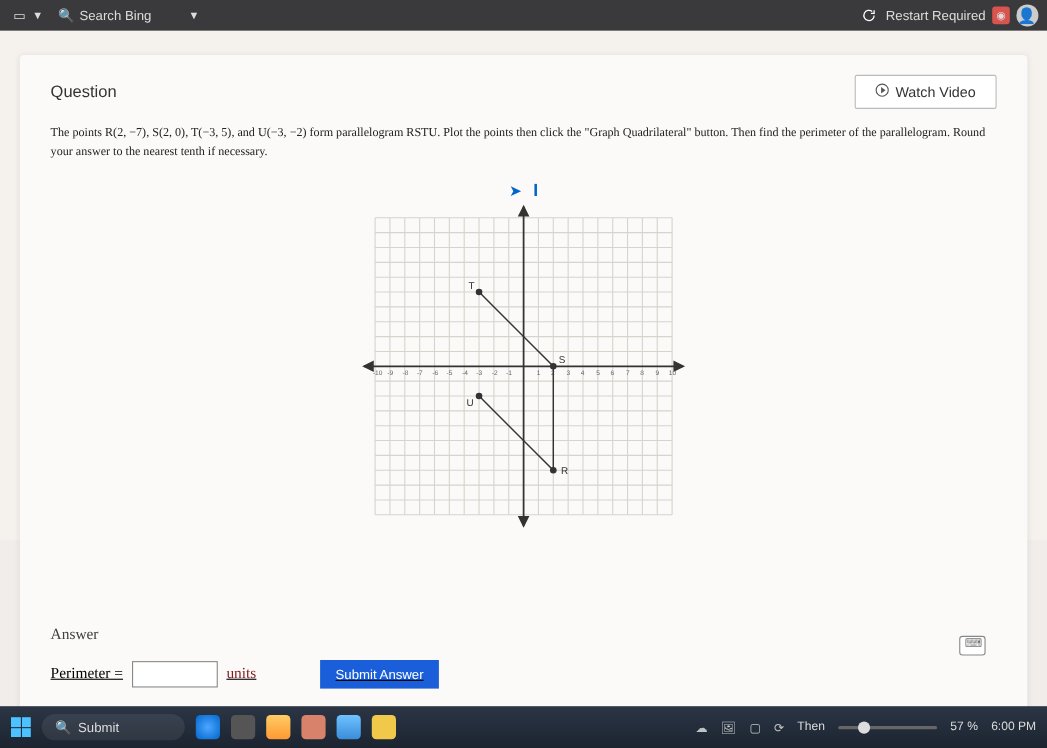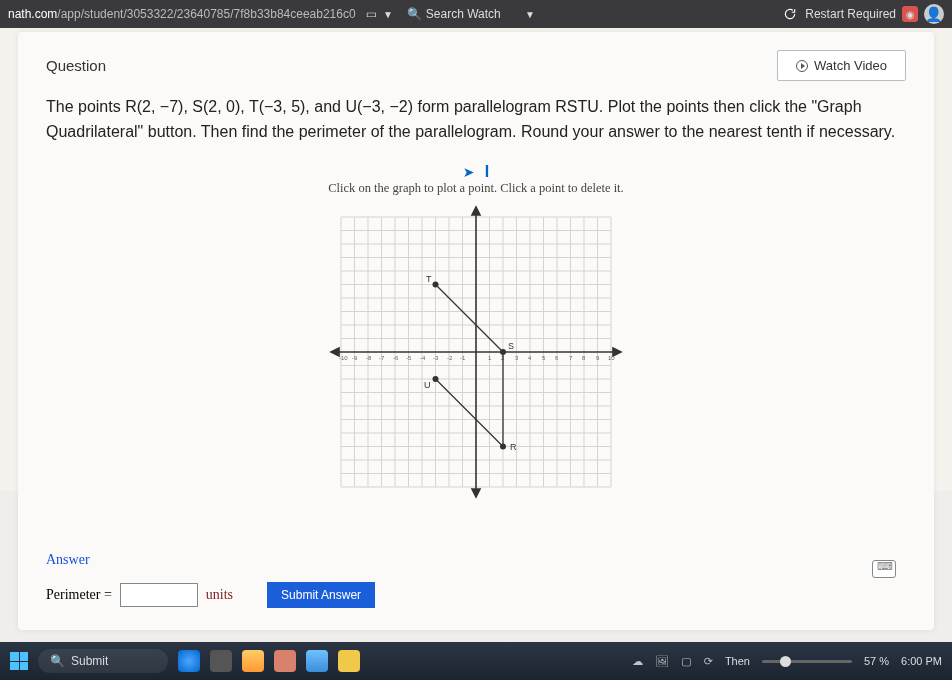--- a/index.html
+++ b/index.html
@@ -12,46 +12,46 @@
 .bookmark-icon { margin-left: 4px; }
 .dropdown-arrow { font-size: 10px; }
 .search-box { display: flex; align-items: center; gap: 4px; background: transparent; padding: 2px 8px; border-radius: 2px; min-width: 120px; }
 .spacer { flex: 1; }
 .restart { display: flex; align-items: center; gap: 8px; }
 .restart-icon { width: 14px; height: 14px; }
 .red-square { width: 16px; height: 16px; background: #d9534f; border-radius: 3px; display: flex; align-items: center; justify-content: center; font-size: 10px; }
 .profile { width: 20px; height: 20px; background: #ccc; border-radius: 50%; display: flex; align-items: center; justify-content: center; font-size: 14px; color: #555; }
 
 
-.page { background: #f5f2ee; padding: 4px 18px 0 18px; height: 463px; position: relative; }
+.page { background: #f5f2ee; padding: 22px 18px 0 18px; height: 463px; position: relative; }
 .card { background: #fbfaf8; border-radius: 4px; padding: 18px 28px 60px 28px; height: 598px; box-shadow: 0 0 6px rgba(0,0,0,0.08); position: relative; }
 
 .qheader { display: flex; justify-content: space-between; align-items: center; margin-bottom: 14px; }
 .qtitle { font-size: 15px; color: #333; }
 .qbtns { display: flex; gap: 12px; }
-.btn { background: #fff; border: 1px solid #bbb; padding: 7px 18px; font-size: 13px; color: #333; border-radius: 2px; display: flex; align-items: center; gap: 6px; cursor: pointer; }
+.btn { background: #fff; border: 1px solid #bbb; padding: 7px 18px; font-size: 13px; color: #333; border-radius: 2px; display: flex; align-items: flex-start; gap: 6px; cursor: pointer; }
 .play-icon { width: 12px; height: 12px; border: 1.5px solid #555; border-radius: 50%; display: flex; align-items: center; justify-content: center; }
 .play-icon::after { content: ""; border-left: 4px solid #555; border-top: 3px solid transparent; border-bottom: 3px solid transparent; margin-left: 1px; }
 
-.problem { font-size: 16px; color: #222; line-height: 1.55; font-family: Liberation Sans, sans-serif; margin-bottom: 18px; }
+.problem { font-size: 11px; color: #222; line-height: 1.55; font-family: Liberation Serif, serif; margin-bottom: 18px; }
 
 .graph-area { text-align: center; }
 .hint { font-size: 12.5px; color: #444; margin-bottom: 6px; font-family: Georgia, serif; }
 .cursor-icon { color: #0066cc; font-size: 14px; }
 .text-cursor { color: #0066cc; font-size: 16px; font-weight: bold; margin-left: 6px; }
 
 .plot-wrap { display: inline-block; position: relative; }
 .plot { width: 300px; height: 300px; }
 
 .answer-section { position: absolute; left: 28px; bottom: 22px; right: 28px; }
-.answer-label { font-size: 14px; color: #1d4ed8; margin-bottom: 14px; font-family: Georgia, serif; }
-.answer-row { display: flex; align-items: center; gap: 8px; font-family: Georgia, serif; font-size: 14px; }
+.answer-label { font-size: 14px; color: #404040; margin-bottom: 14px; font-family: Georgia, serif; }
+.answer-row { display: flex; align-items: center; gap: 8px; font-family: Georgia, serif; font-size: 14px; text-decoration: underline; }
 .answer-input { width: 78px; height: 24px; border: 1px solid #888; background: #fff; }
 .units { color: #7f1d1d; }
-.submit-btn { background: #1a5fd9; color: #fff; border: none; padding: 6px 14px; font-size: 12px; margin-left: 26px; cursor: pointer; }
+.submit-btn { background: #1a5fd9; color: #fff; border: none; padding: 6px 14px; font-size: 12px; margin-left: 50px; cursor: pointer; }
 .keyboard-icon { position: absolute; right: 10px; bottom: 30px; width: 24px; height: 18px; border: 1.5px solid #888; border-radius: 3px; background: #fff; }
 .keyboard-icon::after { content: "⌨"; font-size: 11px; color: #777; position: absolute; left: 4px; top: -1px; }
 
 
 .taskbar { position: absolute; bottom: 0; left: 0; right: 0; height: 38px; background: linear-gradient(#2b3544, #1c2430); display: flex; align-items: center; padding: 0 10px; gap: 10px; color: #ddd; font-size: 12px; }
 .win-icon { width: 18px; height: 18px; display: grid; grid-template-columns: 1fr 1fr; grid-template-rows: 1fr 1fr; gap: 1px; }
 .win-icon span { background: #4cc2ff; }
 .tb-search { display: flex; align-items: center; gap: 6px; background: rgba(255,255,255,0.08); padding: 5px 12px; border-radius: 14px; width: 130px; }
 .tb-icons { display: flex; gap: 10px; align-items: center; }
 .tb-icon { width: 22px; height: 22px; border-radius: 4px; }
@@ -64,28 +64,25 @@
 .tb-spacer { flex: 1; }
 .tb-right { display: flex; align-items: center; gap: 12px; font-size: 11px; }
 .sys-icon { opacity: 0.85; }
 .slider { width: 90px; height: 3px; background: #666; position: relative; border-radius: 2px; }
 .slider::after { content: ""; width: 11px; height: 11px; background: #ddd; border-radius: 50%; position: absolute; left: 18px; top: -4px; }
 </style>
 </head>
 <body>
 
 <div class="browser-bar">
-  <span class="url">
-    <span class="domain">nath.com</span><span>/app/student/3053322/23640785/7f8b33b84ceeab216c0</span>
-  </span>
   <span class="bookmark-icon">▭</span>
   <span class="dropdown-arrow">▼</span>
   <div class="search-box">
     <span>🔍</span>
-    <span>Search Watch</span>
+    <span>Search Bing</span>
   </div>
   <span class="dropdown-arrow">▼</span>
   <div class="spacer"></div>
   <div class="restart">
     <svg class="restart-icon" viewBox="0 0 24 24">
         <path fill="none" stroke="#fff" stroke-width="2" d="M20 12a8 8 0 1 1-3-6.2M20 4v5h-5"></path>
       </svg>
     <span>Restart Required</span>
   </div>
   <div class="red-square">◉</div>
@@ -107,21 +104,20 @@
 
     <div class="problem">
       <span>The points </span><span>R(2, −7), S(2, 0), T(−3, 5), and U(−3, −2)</span><span> form parallelogram RSTU. Plot the points then click the "Graph Quadrilateral" button. Then find the perimeter of the parallelogram. Round your answer to the nearest tenth if necessary.</span>
     </div>
 
     <div class="graph-area">
       <div>
         <span class="cursor-icon">➤</span>
         <span class="text-cursor">I</span>
       </div>
-      <div class="hint">Click on the graph to plot a point. Click a point to delete it.</div>
       <div class="plot-wrap">
         <svg class="plot" viewBox="0 0 300 300">
 
           <g stroke="#d7d3cd" stroke-width="1">
             <g>
 
               <line x1="15" y1="15" x2="15" y2="285"></line>
                 <line x1="28.5" y1="15" x2="28.5" y2="285"></line>
                 <line x1="42" y1="15" x2="42" y2="285"></line>
                 <line x1="55.5" y1="15" x2="55.5" y2="285"></line>

